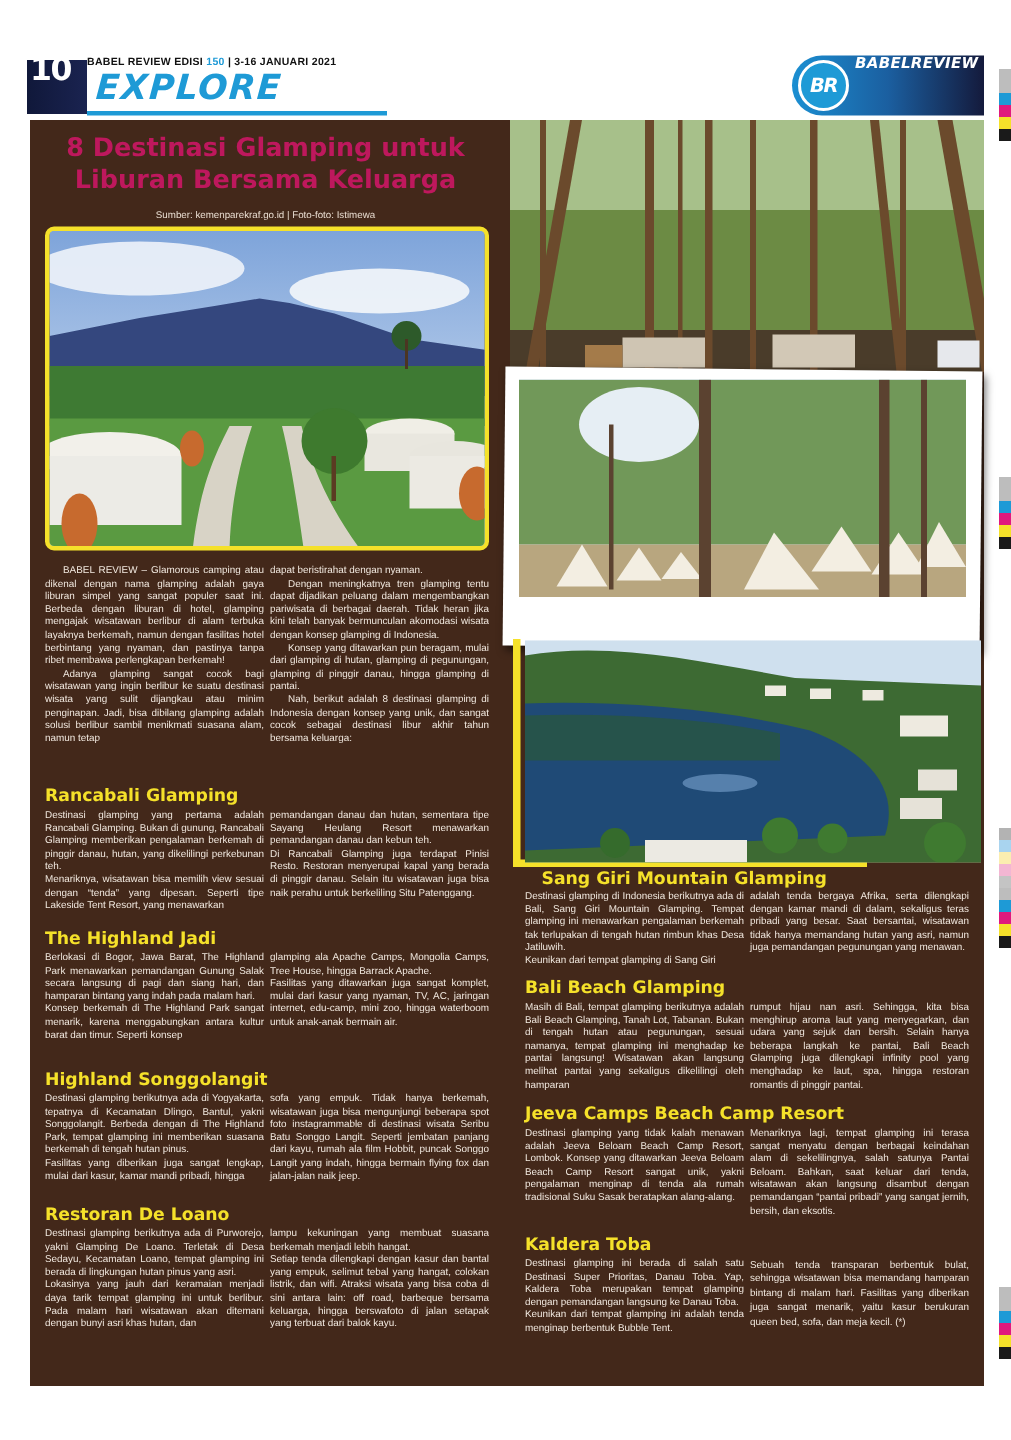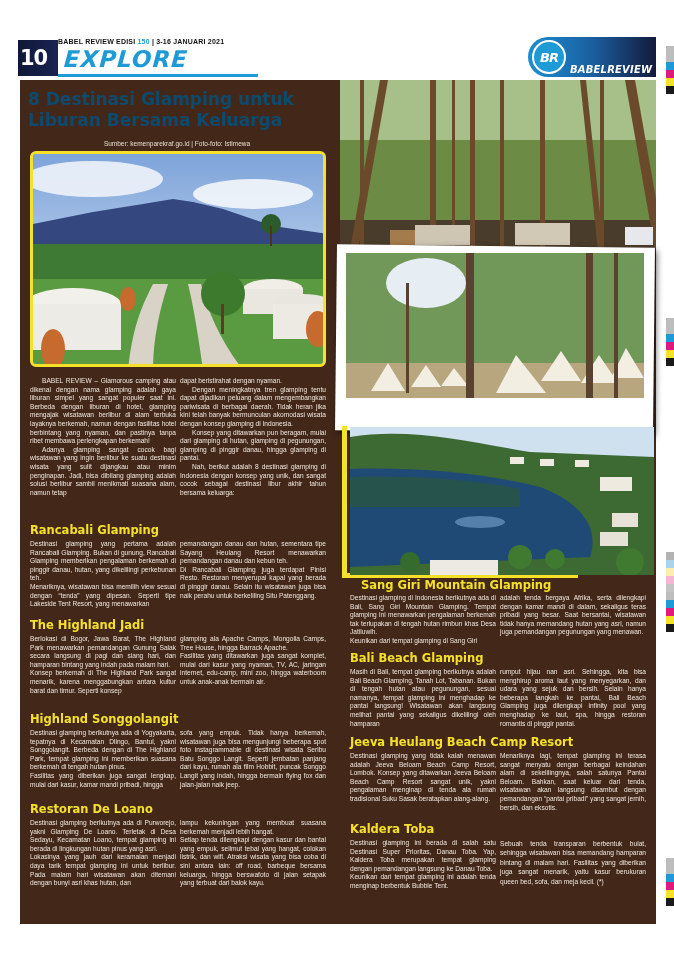--- a/index.html
+++ b/index.html
@@ -1,36 +1,36 @@
 <!DOCTYPE html>
 <html><head>
 <meta charset="utf-8">
 <style>
   * { box-sizing: border-box; margin: 0; padding: 0; }
   html, body { width: 674px; height: 960px; background: #ffffff; overflow: hidden; }
   body { position: relative; font-family: "Liberation Sans", sans-serif; }
-  .page-num { position: absolute; left: 20px; top: 46px; font: bold 21px "DejaVu Sans", sans-serif; color: #ffffff; letter-spacing: -1px; }
+  .page-num { position: absolute; left: 20px; top: 34px; font: bold 21px "DejaVu Sans", sans-serif; color: #ffffff; letter-spacing: -1px; }
   .page-num-bg { position: absolute; left: 18px; top: 40px; width: 40px; height: 36px; background: linear-gradient(90deg,#10183a 0%, #1a2350 100%); border-radius: 0 0 0 0; }
   .edition { position: absolute; left: 58px; top: 38px; font: bold 7px "Liberation Sans", sans-serif; color: #111; letter-spacing: 0.2px; }
   .edition .num { color: #1e9ad6; }
   .section { position: absolute; left: 64px; top: 46px; font: italic bold 23px "DejaVu Sans", sans-serif; color: #1e9ad6; letter-spacing: 1px; transform: skewX(-4deg); }
   .section-rule { position: absolute; left: 58px; top: 74px; width: 200px; height: 3px; background: #1e9ad6; }
 
   .logo-box { position: absolute; left: 528px; top: 37px; width: 128px; height: 40px; background: linear-gradient(90deg, #1b8fd2 0%, #1b5fa0 50%, #141a3c 100%); border-radius: 20px 0 0 20px; }
   .logo-circle { position: absolute; left: 532px; top: 40px; width: 34px; height: 34px; border-radius: 50%; border: 2px solid #ffffff; background: #1e9ad6; color: #fff; font: italic bold 13px "DejaVu Sans", sans-serif; display: flex; align-items: center; justify-content: center; letter-spacing: -1px; }
-  .logo-text { position: absolute; left: 570px; top: 64px; font: italic bold 10px "DejaVu Sans", sans-serif; color: #ffffff; letter-spacing: 0.2px; }
+  .logo-text { position: absolute; left: 570px; top: 37px; font: italic bold 10px "DejaVu Sans", sans-serif; color: #ffffff; letter-spacing: 0.2px; }
 
   
   .cbars { position: absolute; left: 666px; width: 8px; }
   .cbars div { width: 8px; height: 8px; }
 
   
   .panel { position: absolute; left: 20px; top: 80px; width: 636px; height: 844px; background: #43281a; }
 
-  .title { position: absolute; left: 28px; top: 89px; width: 298px; text-align: left; font: bold 17px "DejaVu Sans", sans-serif; color: #0c4a6e; line-height: 21px; }
+  .title { position: absolute; left: 28px; top: 89px; width: 298px; text-align: center; font: bold 17px "DejaVu Sans", sans-serif; color: #be185d; line-height: 21px; }
   .source { position: absolute; left: 28px; top: 140px; width: 298px; text-align: center; font: 6.5px "Liberation Sans", sans-serif; color: #e8dcd0; }
 
   
   .photo { position: absolute; overflow: hidden; }
   .p1 { left: 30px; top: 151px; width: 296px; height: 216px; border: 3px solid #f5e12a; border-radius: 6px; background: linear-gradient(180deg, #7fa5d8 0%, #b9cfe8 25%, #3d4f8a 33%, #2d4a6a 40%, #4b8b3a 48%, #5c9a42 70%, #8aa86b 100%); }
   .p2 { left: 340px; top: 80px; width: 316px; height: 168px; background: linear-gradient(180deg, #c9d9b7 0%, #7e9c5a 30%, #4f6d2f 60%, #3f4a2a 85%, #8c7a62 100%); }
   .p3-frame { position: absolute; left: 336px; top: 246px; width: 318px; height: 186px; background: #ffffff; box-shadow: 2px 3px 6px rgba(0,0,0,0.6); transform: rotate(0.6deg); }
   .p3 { left: 346px; top: 253px; width: 298px; height: 145px; background: linear-gradient(180deg, #d7e6f3 0%, #8fb072 30%, #4f7a3a 55%, #6a8a4a 75%, #c9b78f 100%); }
   .p4-yellow { position: absolute; left: 342px; top: 426px; width: 5px; height: 152px; background: #f5e12a; }
   .p4-yellow-b { position: absolute; left: 342px; top: 573px; width: 236px; height: 5px; background: #f5e12a; }
@@ -262,21 +262,21 @@
 </div>
 
 <div class="h2" style="left:350px; top:651px;">Bali Beach Glamping</div>
 <div class="col" style="left:350px; top:668px; width:146px;">
   <p>Masih di Bali, tempat glamping berikutnya adalah Bali Beach Glamping, Tanah Lot, Tabanan. Bukan di tengah hutan atau pegunungan, sesuai namanya, tempat glamping ini menghadap ke pantai langsung! Wisatawan akan langsung melihat pantai yang sekaligus dikelilingi oleh hamparan</p>
 </div>
 <div class="col" style="left:500px; top:668px; width:146px;">
   <p>rumput hijau nan asri. Sehingga, kita bisa menghirup aroma laut yang menyegarkan, dan udara yang sejuk dan bersih. Selain hanya beberapa langkah ke pantai, Bali Beach Glamping juga dilengkapi infinity pool yang menghadap ke laut, spa, hingga restoran romantis di pinggir pantai.</p>
 </div>
 
-<div class="h2" style="left:350px; top:735px;">Jeeva Heulang Beach Camp Resort</div>
+<div class="h2" style="left:350px; top:735px;">Jeeva Camps Beach Camp Resort</div>
 <div class="col" style="left:350px; top:752px; width:146px;">
   <p>Destinasi glamping yang tidak kalah menawan adalah Jeeva Beloam Beach Camp Resort, Lombok. Konsep yang ditawarkan Jeeva Beloam Beach Camp Resort sangat unik, yakni pengalaman menginap di tenda ala rumah tradisional Suku Sasak beratapkan alang-alang.</p>
 </div>
 <div class="col" style="left:500px; top:752px; width:146px;">
   <p>Menariknya lagi, tempat glamping ini terasa sangat menyatu dengan berbagai keindahan alam di sekelilingnya, salah satunya Pantai Beloam. Bahkan, saat keluar dari tenda, wisatawan akan langsung disambut dengan pemandangan “pantai pribadi” yang sangat jernih, bersih, dan eksotis.</p>
 </div>
 
 <div class="h2" style="left:350px; top:822px;">Kaldera Toba</div>
 <div class="col" style="left:350px; top:839px; width:146px;">
   <p>Destinasi glamping ini berada di salah satu Destinasi Super Prioritas, Danau Toba. Yap, Kaldera Toba merupakan tempat glamping dengan pemandangan langsung ke Danau Toba.</p>

